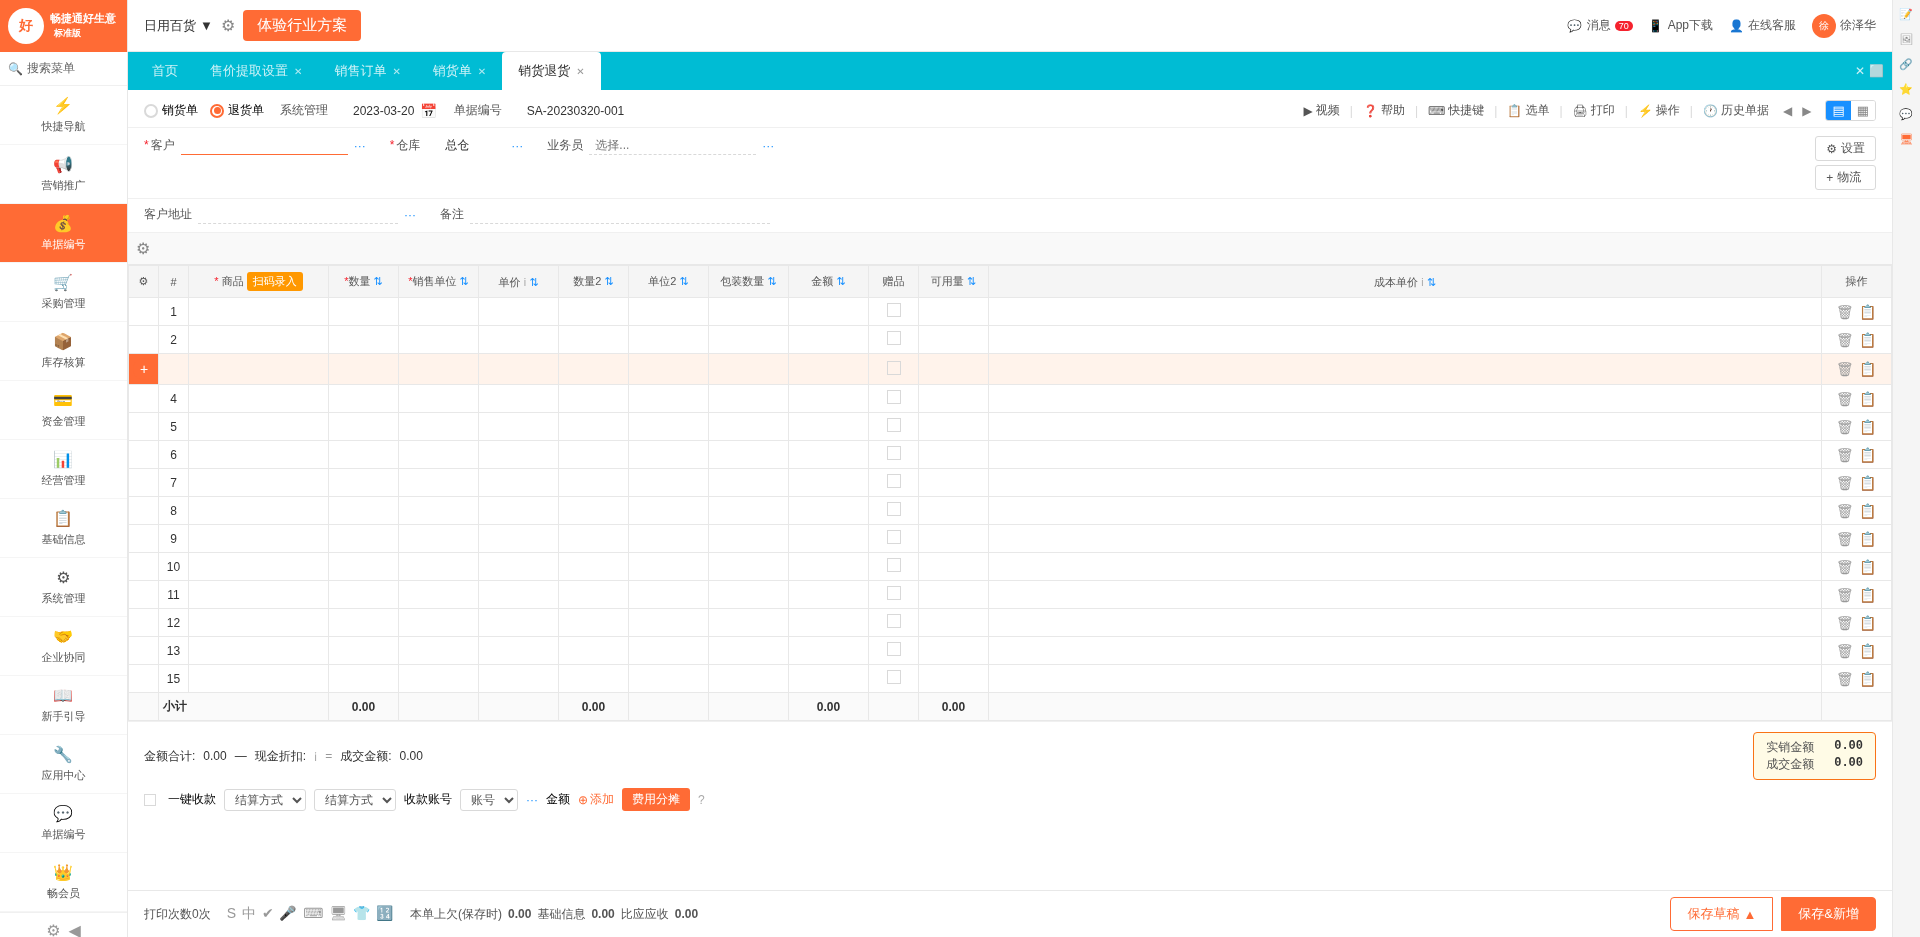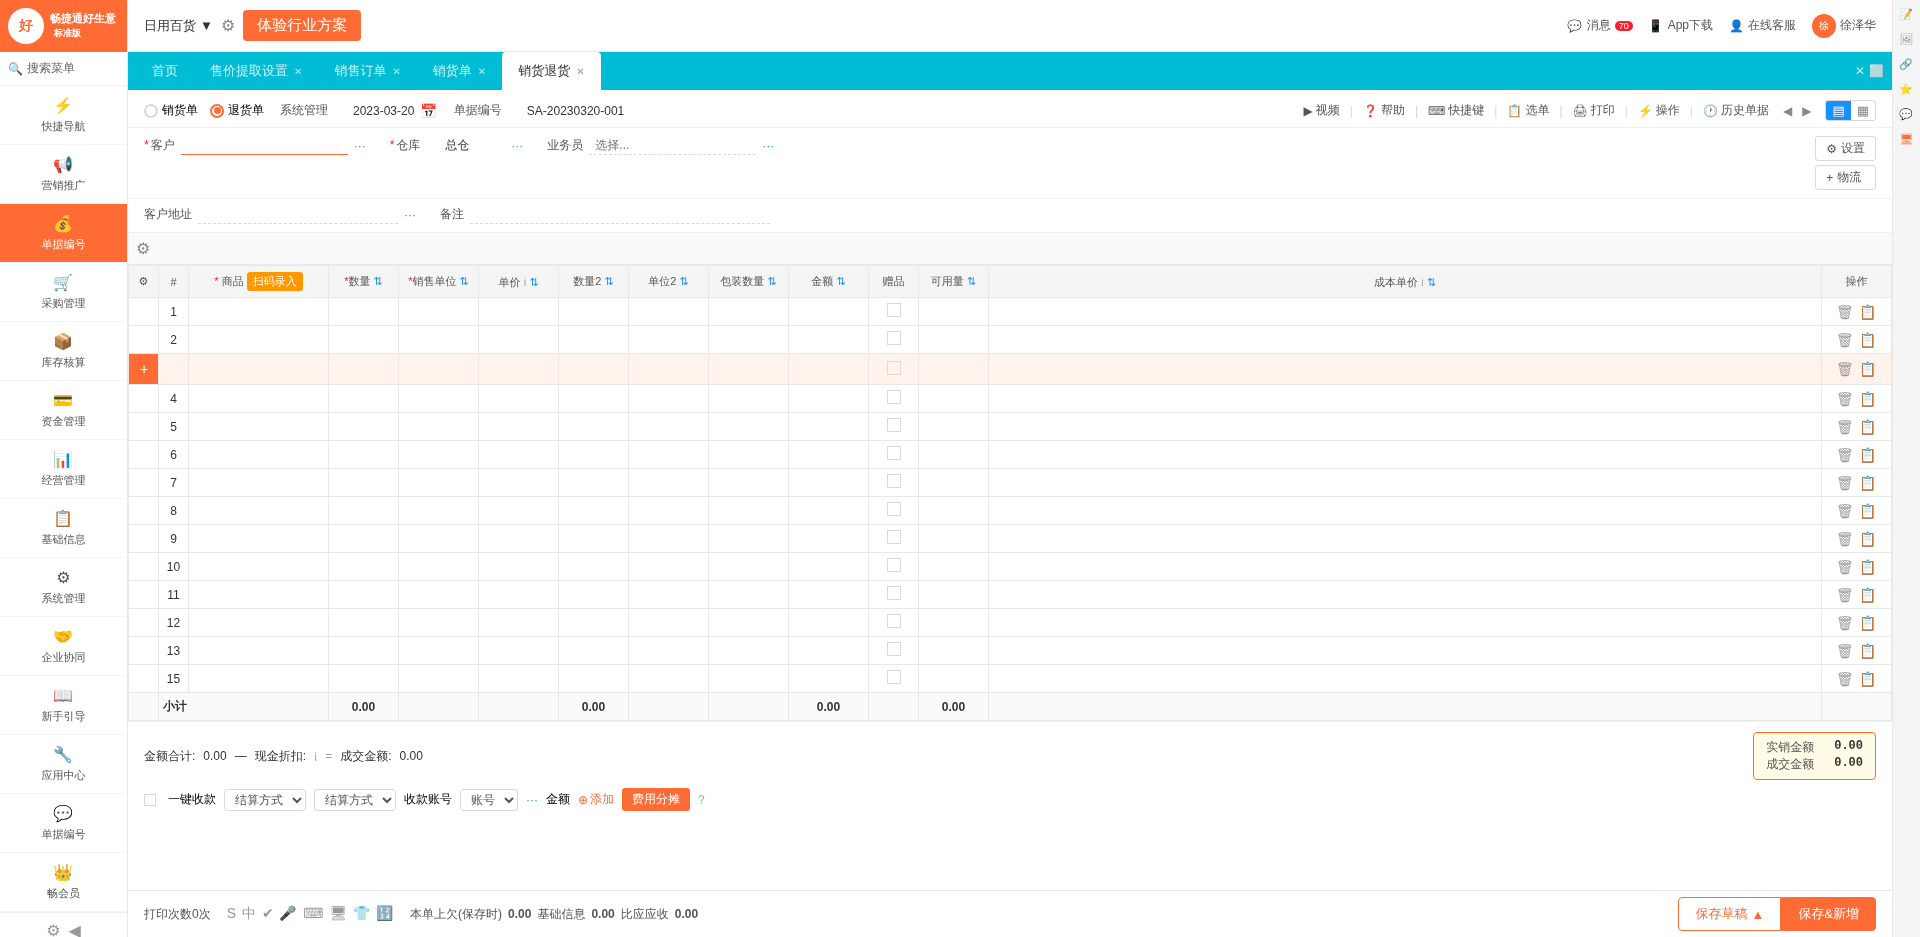--- a/index.html
+++ b/index.html
@@ -87,21 +87,21 @@
     .footer-checkbox { width: 12px; height: 12px; border: 1px solid #d9d9d9; display: inline-block; margin-right: 4px; }
     .footer-select { border: 1px solid #d9d9d9; border-radius: 3px; padding: 2px 6px; font-size: 12px; color: #555; background: #fff; }
     .add-cost-btn { background: none; border: none; color: #ff6b35; cursor: pointer; font-size: 12px; display: flex; align-items: center; gap: 2px; }
     .fee-split-btn { background: #ff6b35; color: #fff; border: none; padding: 3px 10px; border-radius: 3px; cursor: pointer; font-size: 12px; }
 
     
     .status-bar { background: #fff; border-top: 1px solid #e8e8e8; padding: 6px 16px; display: flex; align-items: center; gap: 16px; font-size: 12px; color: #555; flex-shrink: 0; }
     .print-btn { display: flex; align-items: center; gap: 4px; color: #555; cursor: pointer; }
 
     
-    .save-area { display: flex; align-items: center; gap: 0; }
+    .save-area { display: flex; align-items: center; gap: 8px; }
     .btn-save-draft { background: #fff; border: 1px solid #ff6b35; color: #ff6b35; padding: 7px 16px; border-radius: 4px 0 0 4px; cursor: pointer; font-size: 13px; display: flex; align-items: center; gap: 4px; }
     .btn-save-new { background: #ff6b35; color: #fff; border: 1px solid #ff6b35; padding: 7px 16px; border-radius: 0 4px 4px 0; cursor: pointer; font-size: 13px; display: flex; align-items: center; gap: 4px; }
 
     
     .right-summary { background: #fffbe6; border: 1px solid #f97316; border-radius: 4px; padding: 6px 12px; font-size: 12px; color: #555; font-family: Liberation Mono, monospace; }
     .right-summary-row { display: flex; justify-content: space-between; gap: 20px; }
     .right-summary-val { color: #333; font-weight: bold; }
 
     
     .right-panel { width: 28px; background: #f5f5f5; border-left: 1px solid #e8e8e8; display: flex; flex-direction: column; align-items: center; padding: 8px 0; gap: 12px; color: #999; font-size: 14px; flex-shrink: 0; }

